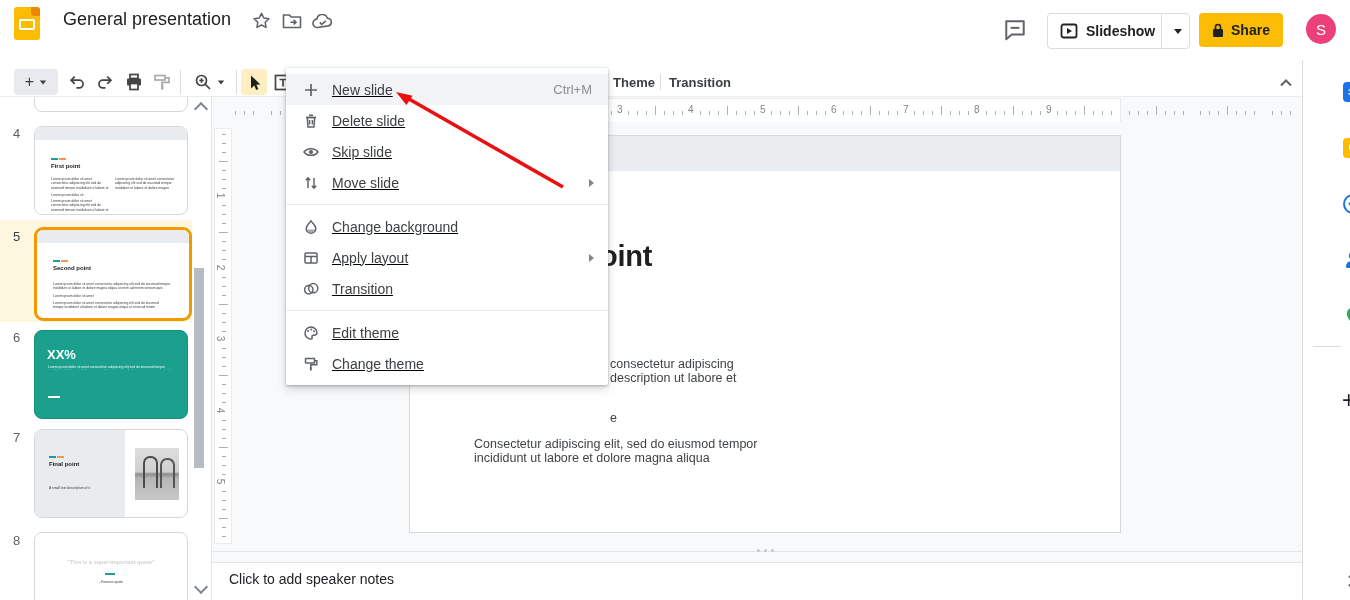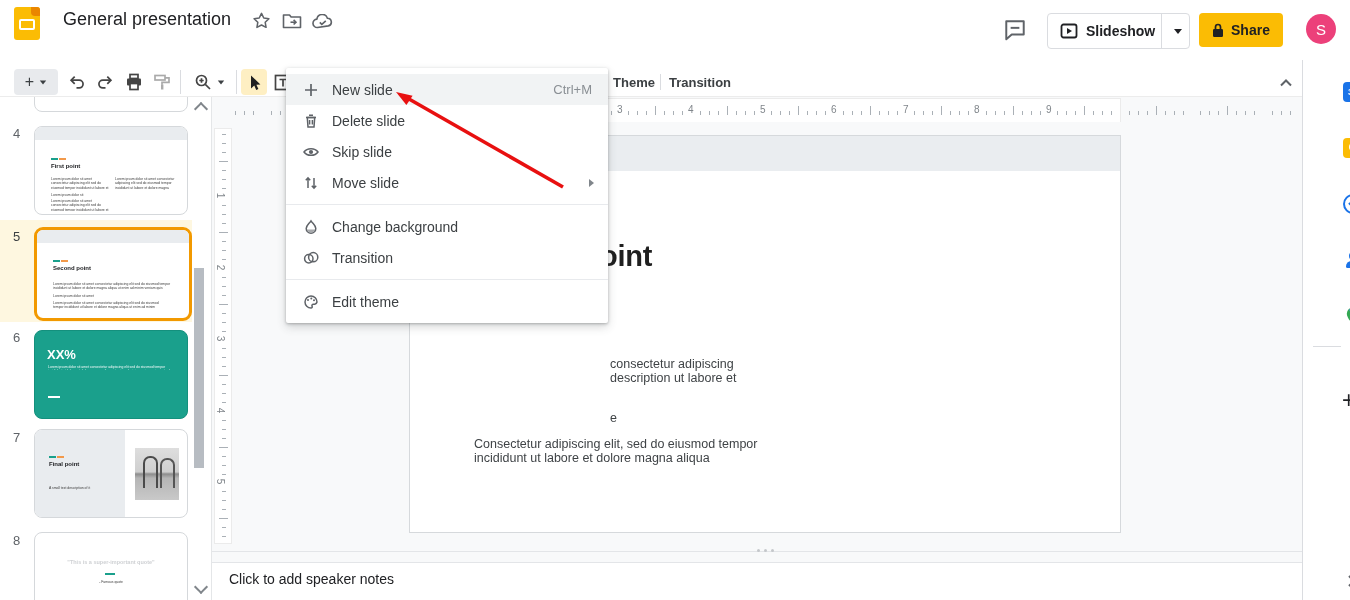--- a/index.html
+++ b/index.html
@@ -60,21 +60,21 @@
   .divline{position:absolute;left:0;right:0;height:1px;background:#e3e5e8;}
   .notes{position:absolute;left:0;right:0;top:467px;bottom:0;background:#fff;}
   .notes .ph{position:absolute;left:17px;top:8px;font-size:14px;color:#202124;}
 
   
   .gsidebar{position:absolute;left:1302px;top:60px;width:48px;height:540px;background:#fff;border-left:1px solid #dadce0;z-index:30;}
   .gicon{position:absolute;left:14px;width:26px;height:20px;margin-left:26px;}
   .sq{border-radius:4px;width:20px;height:20px;display:flex;align-items:center;justify-content:center;}
 
   
-  .menu{position:absolute;left:286px;top:68px;width:322px;background:#fff;border-radius:2px;box-shadow:0 1px 3px rgba(60,64,67,.35),0 4px 10px rgba(60,64,67,.2);z-index:50;padding:6px 0;}
+  .menu{position:absolute;left:286px;top:68px;width:322px;background:#fff;border-radius:2px;box-shadow:0 1px 3px rgba(60,64,67,.35),0 4px 10px rgba(60,64,67,.2);z-index:50;padding:6px 0;text-decoration:underline;}
   .mi{position:relative;height:31px;display:flex;align-items:center;font-size:14px;color:#3c4043;}
   .mi.hover{background:#f1f3f4;}
   .mic{width:18px;height:18px;margin-left:16px;flex:0 0 18px;color:#5f6368;}
   .mil{margin-left:12px;}
   .sc{position:absolute;right:16px;color:#8a8f94;font-size:13px;}
   .subarr{position:absolute;right:14px;width:0;height:0;border-top:4.5px solid transparent;border-bottom:4.5px solid transparent;border-left:5.5px solid #80868b;}
   .msep{height:1px;background:#e8eaed;margin:6px 0;}
 
   .arrowsvg{position:absolute;left:0;top:0;width:1350px;height:600px;z-index:60;pointer-events:none;}
   svg.ic{display:block;}
@@ -502,37 +502,57 @@
           <svg class="ic" width="18" height="18" viewBox="0 0 18 18" fill="none" stroke="#5f6368" stroke-width="1.5">
             <path d="M9 2.8 C6.8 6 4.2 7.6 4.2 10.4 a4.8 4.8 0 0 0 9.6 0 C13.8 7.6 11.2 6 9 2.8 Z"></path>
             <path d="M5 11.5 a4 2.6 0 0 0 8 0" fill="#5f6368" stroke="none" opacity=".55"></path>
           </svg>
         </span>
       <span class="mil">Change background</span>
     </div>
     <div class="mi">
       <span class="mic">
           <svg class="ic" width="18" height="18" viewBox="0 0 18 18" fill="none" stroke="#5f6368" stroke-width="1.5">
+            <rect x="3" y="4" width="12" height="10" rx="1"></rect>
+            <path d="M3 7.5 h12 M9 7.5 v6.5"></path>
+          </svg>
+        </span>
+      <span class="mil">Apply layout</span>
+      <span class="subarr"></span>
+    </div>
+    <div class="mi">
+      <span class="mic">
+          <svg class="ic" width="18" height="18" viewBox="0 0 18 18" fill="none" stroke="#5f6368" stroke-width="1.5">
             <circle cx="6.8" cy="9.8" r="4.2"></circle>
             <circle cx="11.2" cy="8.2" r="4.6"></circle>
           </svg>
         </span>
       <span class="mil">Transition</span>
     </div>
     <div class="msep"></div>
     <div class="mi">
       <span class="mic">
           <svg class="ic" width="18" height="18" viewBox="0 0 18 18" fill="none" stroke="#5f6368" stroke-width="1.5">
             <path d="M9 3 a6 6 0 1 0 0 12 c1.1 0 1.5-.9 1.1-1.7 -.5-1 .1-2.1 1.3-2.1 h1.4 A2.8 2.8 0 0 0 15 9 a6 6 0 0 0 -6-6 Z"></path>
             <circle cx="6" cy="7" r="1" fill="#5f6368" stroke="none"></circle>
             <circle cx="9.3" cy="5.6" r="1" fill="#5f6368" stroke="none"></circle>
             <circle cx="12" cy="7.3" r="1" fill="#5f6368" stroke="none"></circle>
           </svg>
         </span>
       <span class="mil">Edit theme</span>
+    </div>
+    <div class="mi">
+      <span class="mic">
+          <svg class="ic" width="18" height="18" viewBox="0 0 18 18" fill="none" stroke="#5f6368" stroke-width="1.5">
+            <rect x="3.5" y="3.5" width="9" height="4.5" rx="0.5"></rect>
+            <path d="M12.5 5.8 h2.3 v4 h-6 v2.2"></path>
+            <rect x="7.9" y="12" width="1.9" height="3.5" fill="#5f6368" stroke="none"></rect>
+          </svg>
+        </span>
+      <span class="mil">Change theme</span>
     </div>
   </div>
 
   <svg class="arrowsvg">
     <line x1="563" y1="187" x2="409" y2="99" stroke="#E81010" stroke-width="3.6"></line>
     <polygon points="396,92 412.6,95.8 406.4,104.9" fill="#E81010"></polygon>
   </svg>
 
   <div class="gsidebar">
     <div class="gicon" style="top:22px;">

